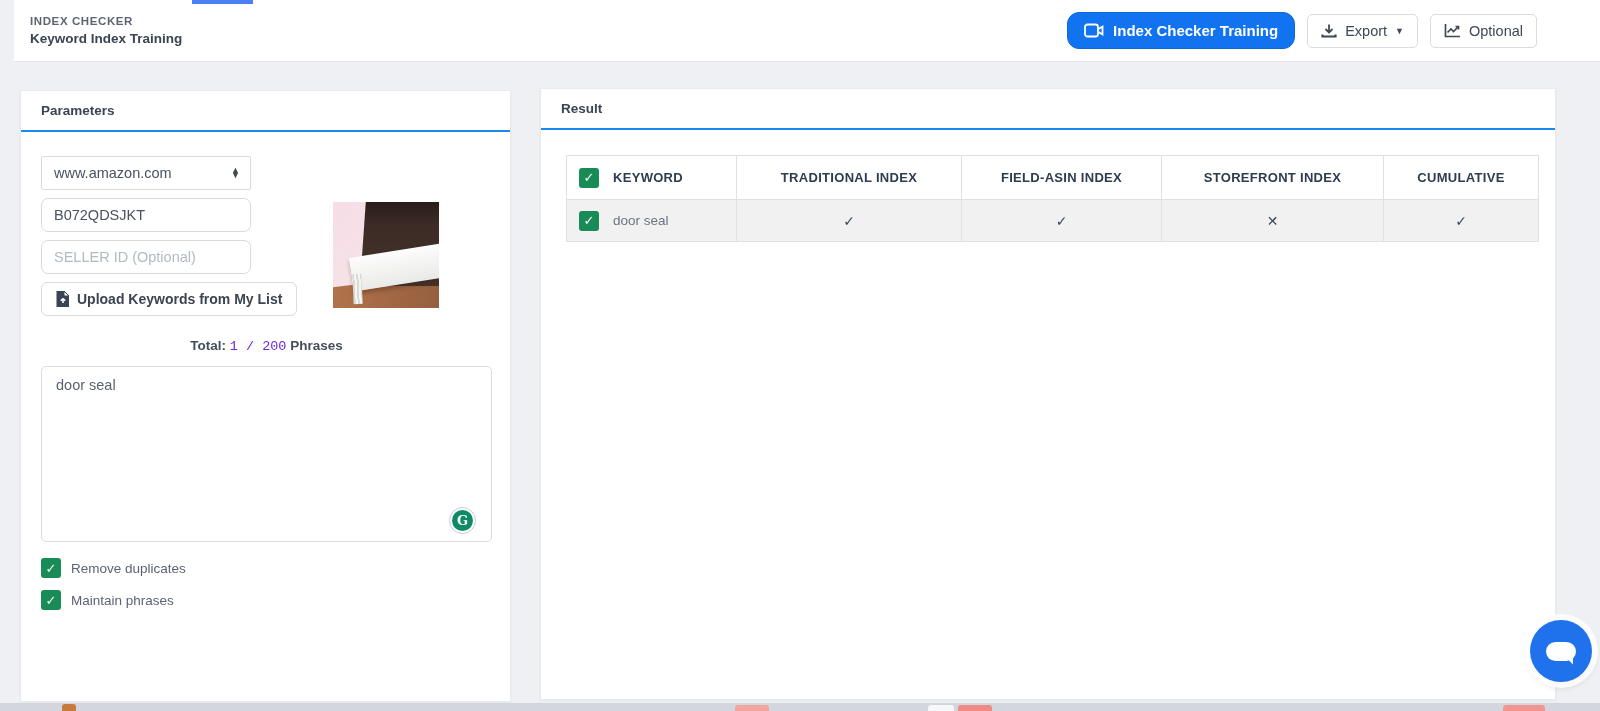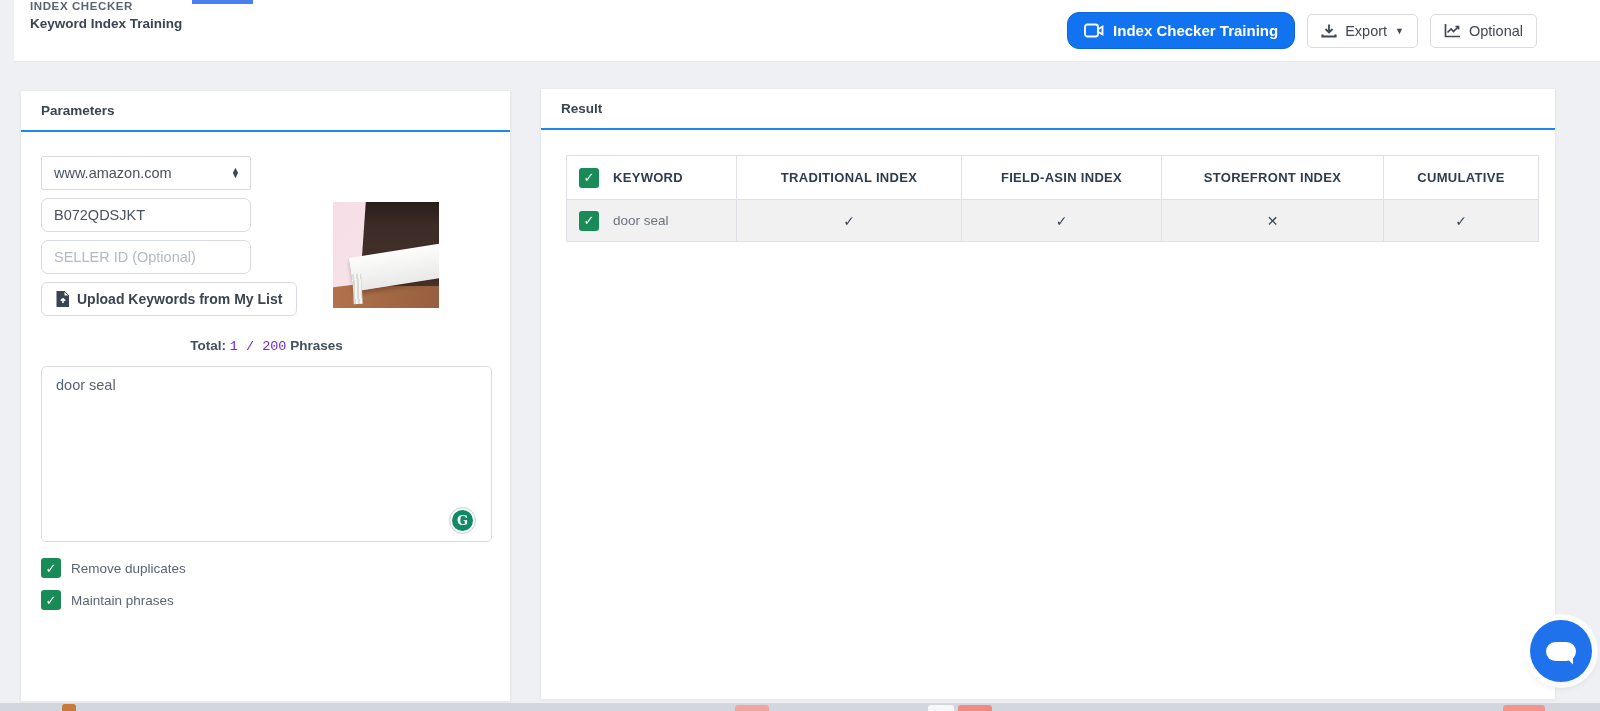--- a/index.html
+++ b/index.html
@@ -2,21 +2,21 @@
 <html><head>
 <meta charset="utf-8">
 <style>
   * { margin:0; padding:0; box-sizing:border-box; }
   html,body { width:1600px; height:711px; overflow:hidden; background:#eef0f4;
     font-family:"Liberation Sans","DejaVu Sans",sans-serif; }
 
   
   .top-indicator { position:absolute; left:192px; top:0; width:61px; height:4px; background:#4b7ef0; z-index:5; }
   .header { position:absolute; left:14px; top:0; right:0; height:62px; background:#fff;
-    border-bottom:1px solid #e5e8ec; display:flex; justify-content:space-between;
+    border-bottom:1px solid #e5e8ec; display:flex; align-items:center; justify-content:space-between;
     padding:0 63px 0 16px; }
   .title-block { display:flex; flex-direction:column; gap:4px; }
   .title-small { font-size:11.5px; font-weight:bold; letter-spacing:.6px; color:#5c6472; }
   .title-main { font-size:13.5px; font-weight:bold; color:#3b4453; }
   .header-actions { display:flex; align-items:center; gap:12px; }
   .btn-primary { display:flex; align-items:center; gap:9px; background:#1273f0; color:#fff;
     font-weight:bold; font-size:15px; border:1px solid #0f66da; border-radius:12px; padding:9px 16px; cursor:pointer; }
   .btn-outline { display:flex; align-items:center; gap:8px; background:#fff; color:#3f4854;
     font-size:14.5px; border:1px solid #d8dce2; border-radius:5px; padding:8px 13px; cursor:pointer; }
   .caret { font-size:9px; color:#3f4854; }

